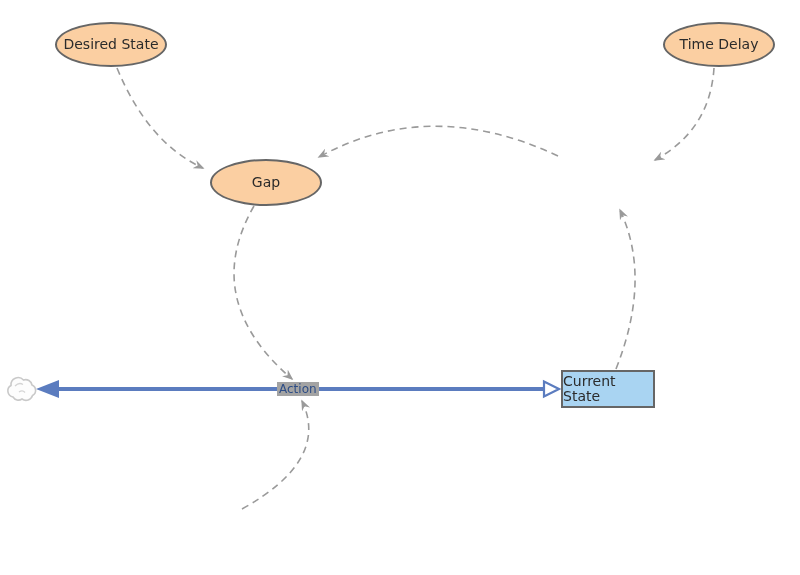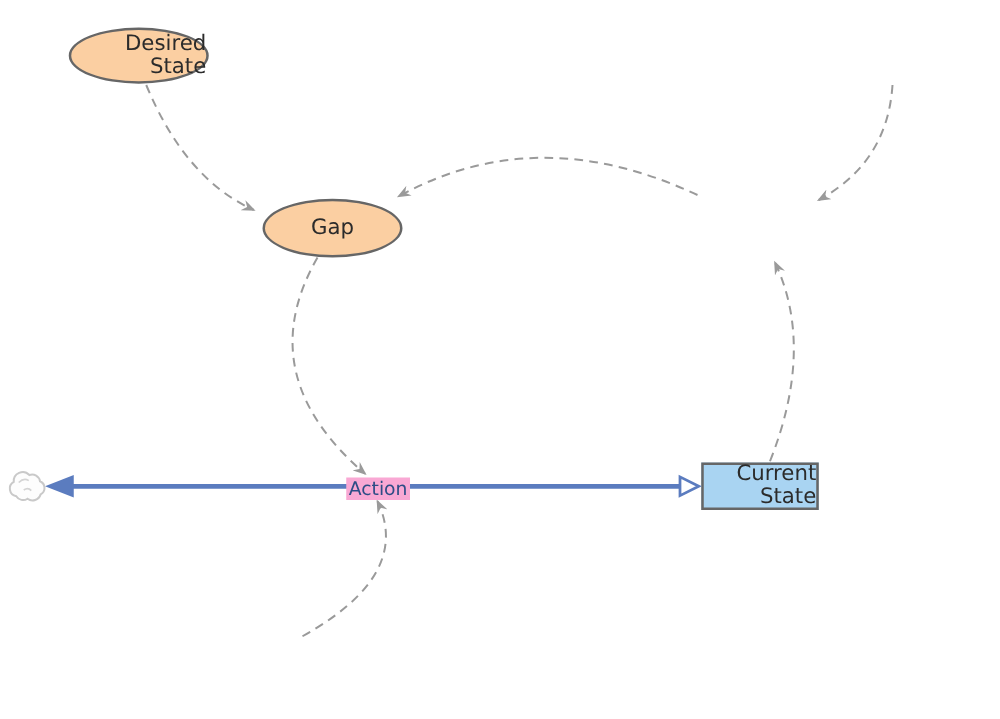--- a/index.html
+++ b/index.html
@@ -4,32 +4,32 @@
 <style>
   html,body{margin:0;padding:0;background:#ffffff;}
   .canvas{
     position:relative;width:800px;height:575px;background:#ffffff;overflow:hidden;
     font-family:"DejaVu Sans", sans-serif;
   }
   svg.wires{position:absolute;left:0;top:0;z-index:1;}
   .node{
     position:absolute;z-index:2;box-sizing:border-box;
     display:flex;align-items:center;justify-content:center;
-    font-size:17px;color:#2b2b2b;text-align:right;line-height:1.05;
+    font-size:14px;color:#2b2b2b;text-align:left;line-height:1.05;
     cursor:default;
   }
   .variable{
     background:#fbcfa2;border:2px solid #666666;border-radius:50%;
   }
   .stock{
     background:#a9d4f2;border:2px solid #666666;border-radius:0;
   }
   .flow-label{
-    position:absolute;z-index:3;font-size:15px;color:#2d4d86;
-    background:#f9a8d4;padding:0 2px;white-space:nowrap;text-align:right;
+    position:absolute;z-index:3;font-size:12px;color:#2d4d86;
+    background:#a3a3a3;padding:0 2px;white-space:nowrap;text-align:right;
   }
 </style>
 </head>
 <body>
 
 <div class="canvas">
 
   <svg class="wires" width="800" height="575" viewBox="0 0 800 575">
     <defs>
       <marker id="linkArrow" viewBox="0 0 10 8" refX="8.5" refY="4" markerWidth="11" markerHeight="9" orient="auto" markerUnits="userSpaceOnUse">
@@ -60,20 +60,23 @@
                a 6.4 6.4 0 0 1 -9 -2 z" fill="#fdfdfd" stroke="#c9c9c9" stroke-width="1.6"></path>
       <path d="M 15 386 q 4 -4 8 -1.5" fill="none" stroke="#d4d4d4" stroke-width="1.3"></path>
       <path d="M 19 392 q 3.5 -2.5 6 0.5" fill="none" stroke="#d4d4d4" stroke-width="1.3"></path>
     </g>
   </svg>
 
   <div class="node variable" style="left:55px;top:22px;width:112px;height:45px;">
     <span>Desired State</span>
   </div>
 
+  <div class="node variable" style="left:663px;top:22px;width:112px;height:45px;">
+    <span>Time Delay</span>
+  </div>
 
   <div class="node variable" style="left:210px;top:159px;width:112px;height:47px;">
     <span>Gap</span>
   </div>
 
 
 
   <div class="node stock" style="left:561px;top:370px;width:94px;height:38px;">
     <span>Current State</span>
   </div>

